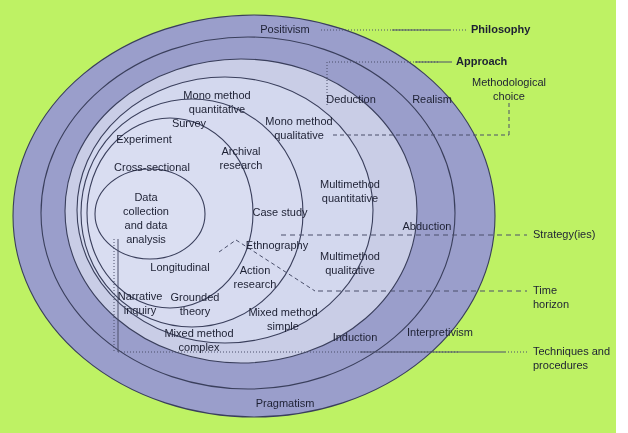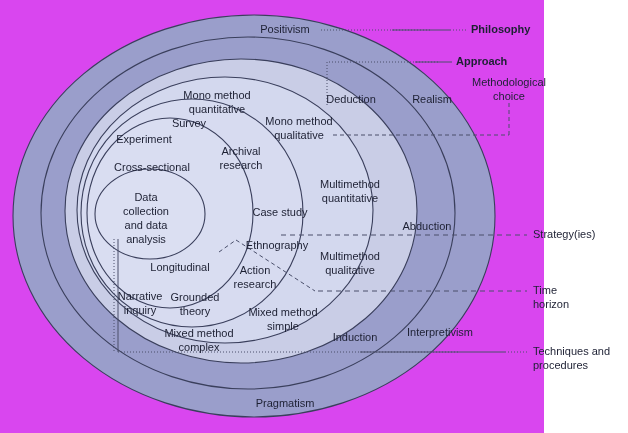--- a/index.html
+++ b/index.html
@@ -8,23 +8,23 @@
     background: #ffffff;
   }
   body {
     width: 628px;
     height: 433px;
     overflow: hidden;
     font-family: "Liberation Sans", sans-serif;
   }
   #onion-root {
     position: relative;
-    width: 544px;
+    width: 616px;
     height: 433px;
-    background: #d946ef;
+    background: #bef264;
   }
   svg.onion-svg {
     position: absolute;
     left: 0;
     top: 0;
     width: 628px;
     height: 433px;
   }
   .ring-label,
   .side-label {

